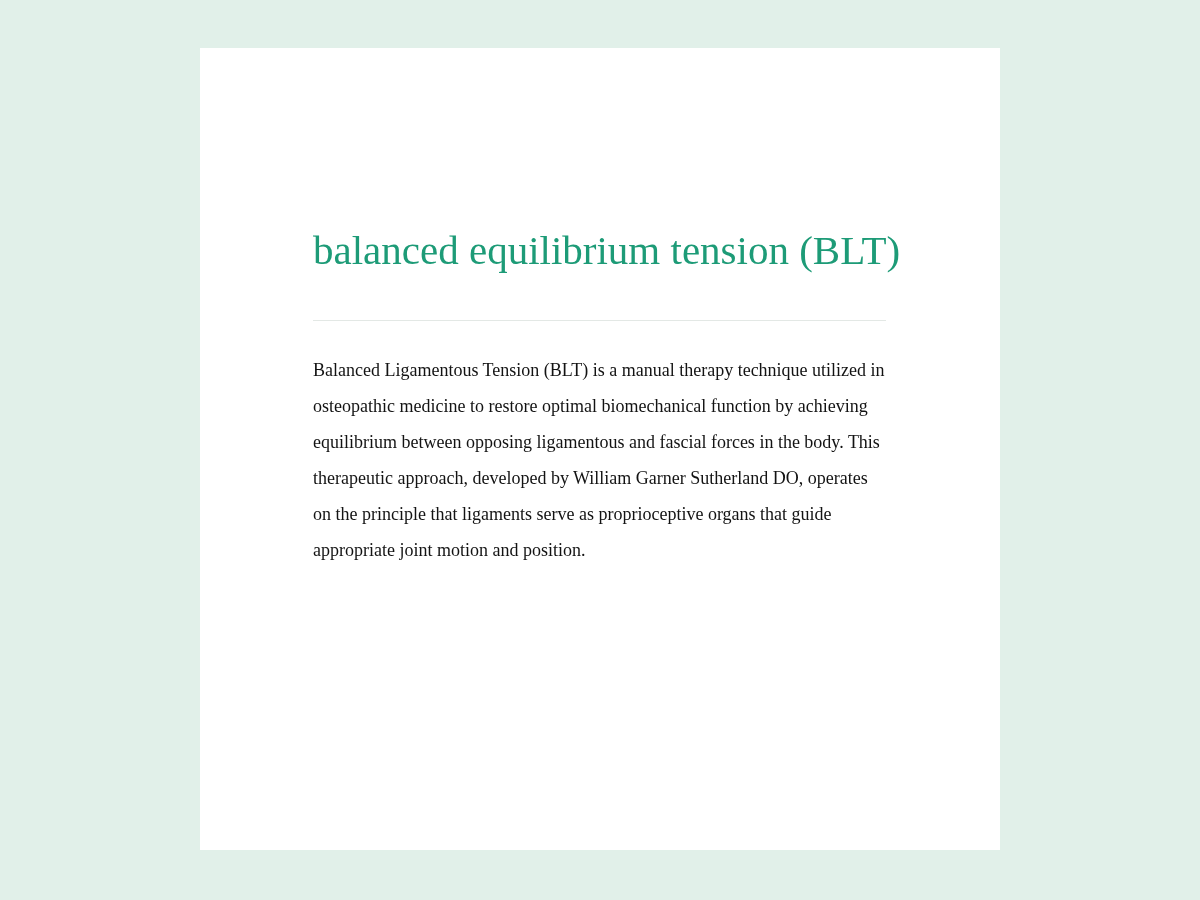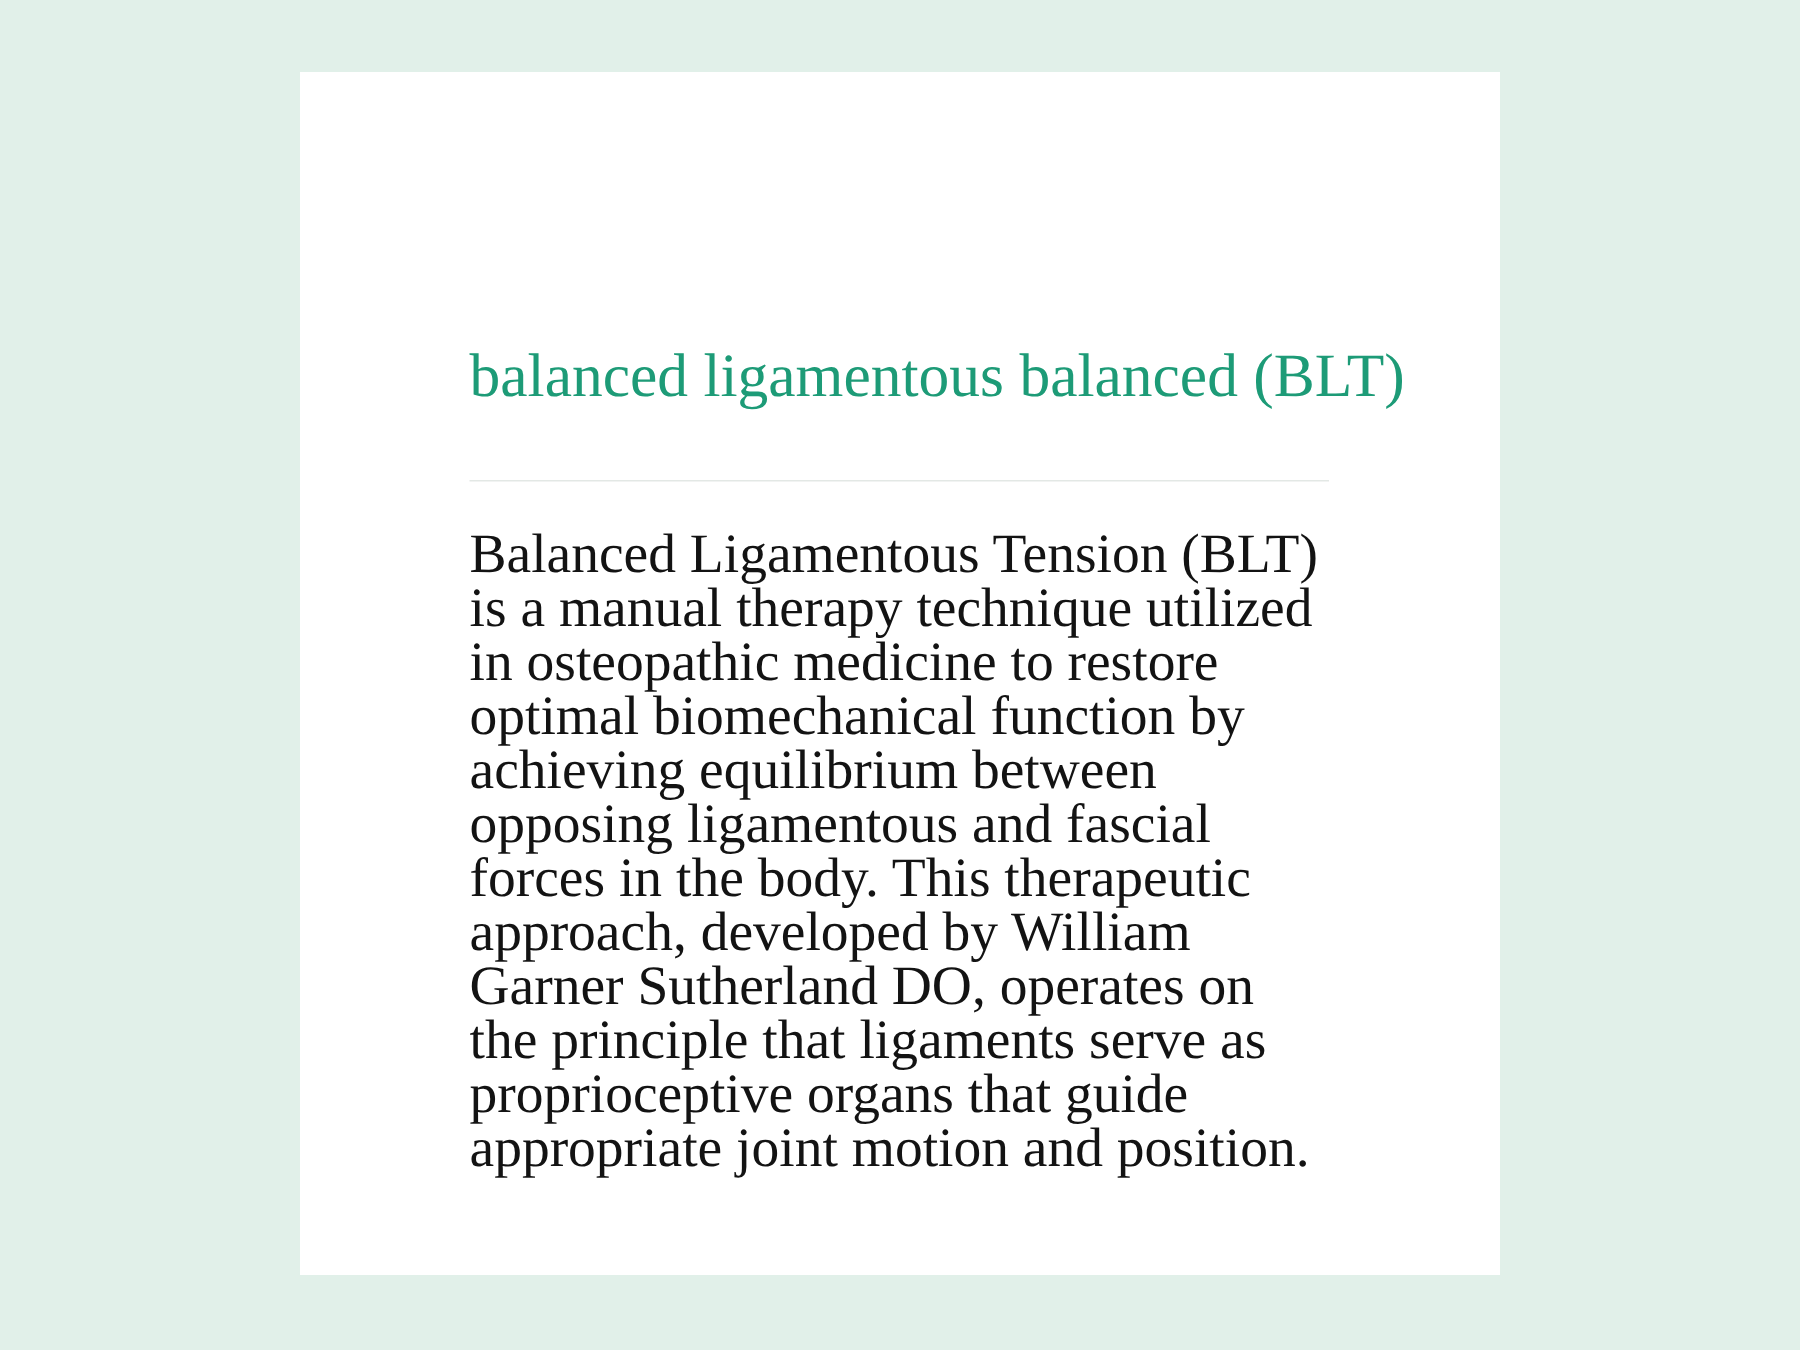--- a/index.html
+++ b/index.html
@@ -36,27 +36,27 @@
     overflow: visible;
   }
   .divider {
     border: none;
     border-top: 1px solid var(--divider-color, #e3e8e5);
     margin: 45px 0 0 0;
     width: 100%;
   }
   .card-body {
     margin: 31px 0 0 0;
-    font-size: 37px;
+    font-size: 18px;
     line-height: 36px;
     color: var(--body-color, #131313);
   }
 </style>
 </head>
 <body>
 
 <div class="card">
   <div class="card-content">
-    <h1 class="card-title">balanced ligamentous balanced (BLT)</h1>
+    <h1 class="card-title">balanced equilibrium tension (BLT)</h1>
     <hr class="divider">
     <p class="card-body">Balanced Ligamentous Tension (BLT) is a manual therapy technique utilized in osteopathic medicine to restore optimal biomechanical function by achieving equilibrium between opposing ligamentous and fascial forces in the body. This therapeutic approach, developed by William Garner Sutherland DO, operates on the principle that ligaments serve as proprioceptive organs that guide appropriate joint motion and position.</p>
   </div>
 </div>
 
 </body></html>

